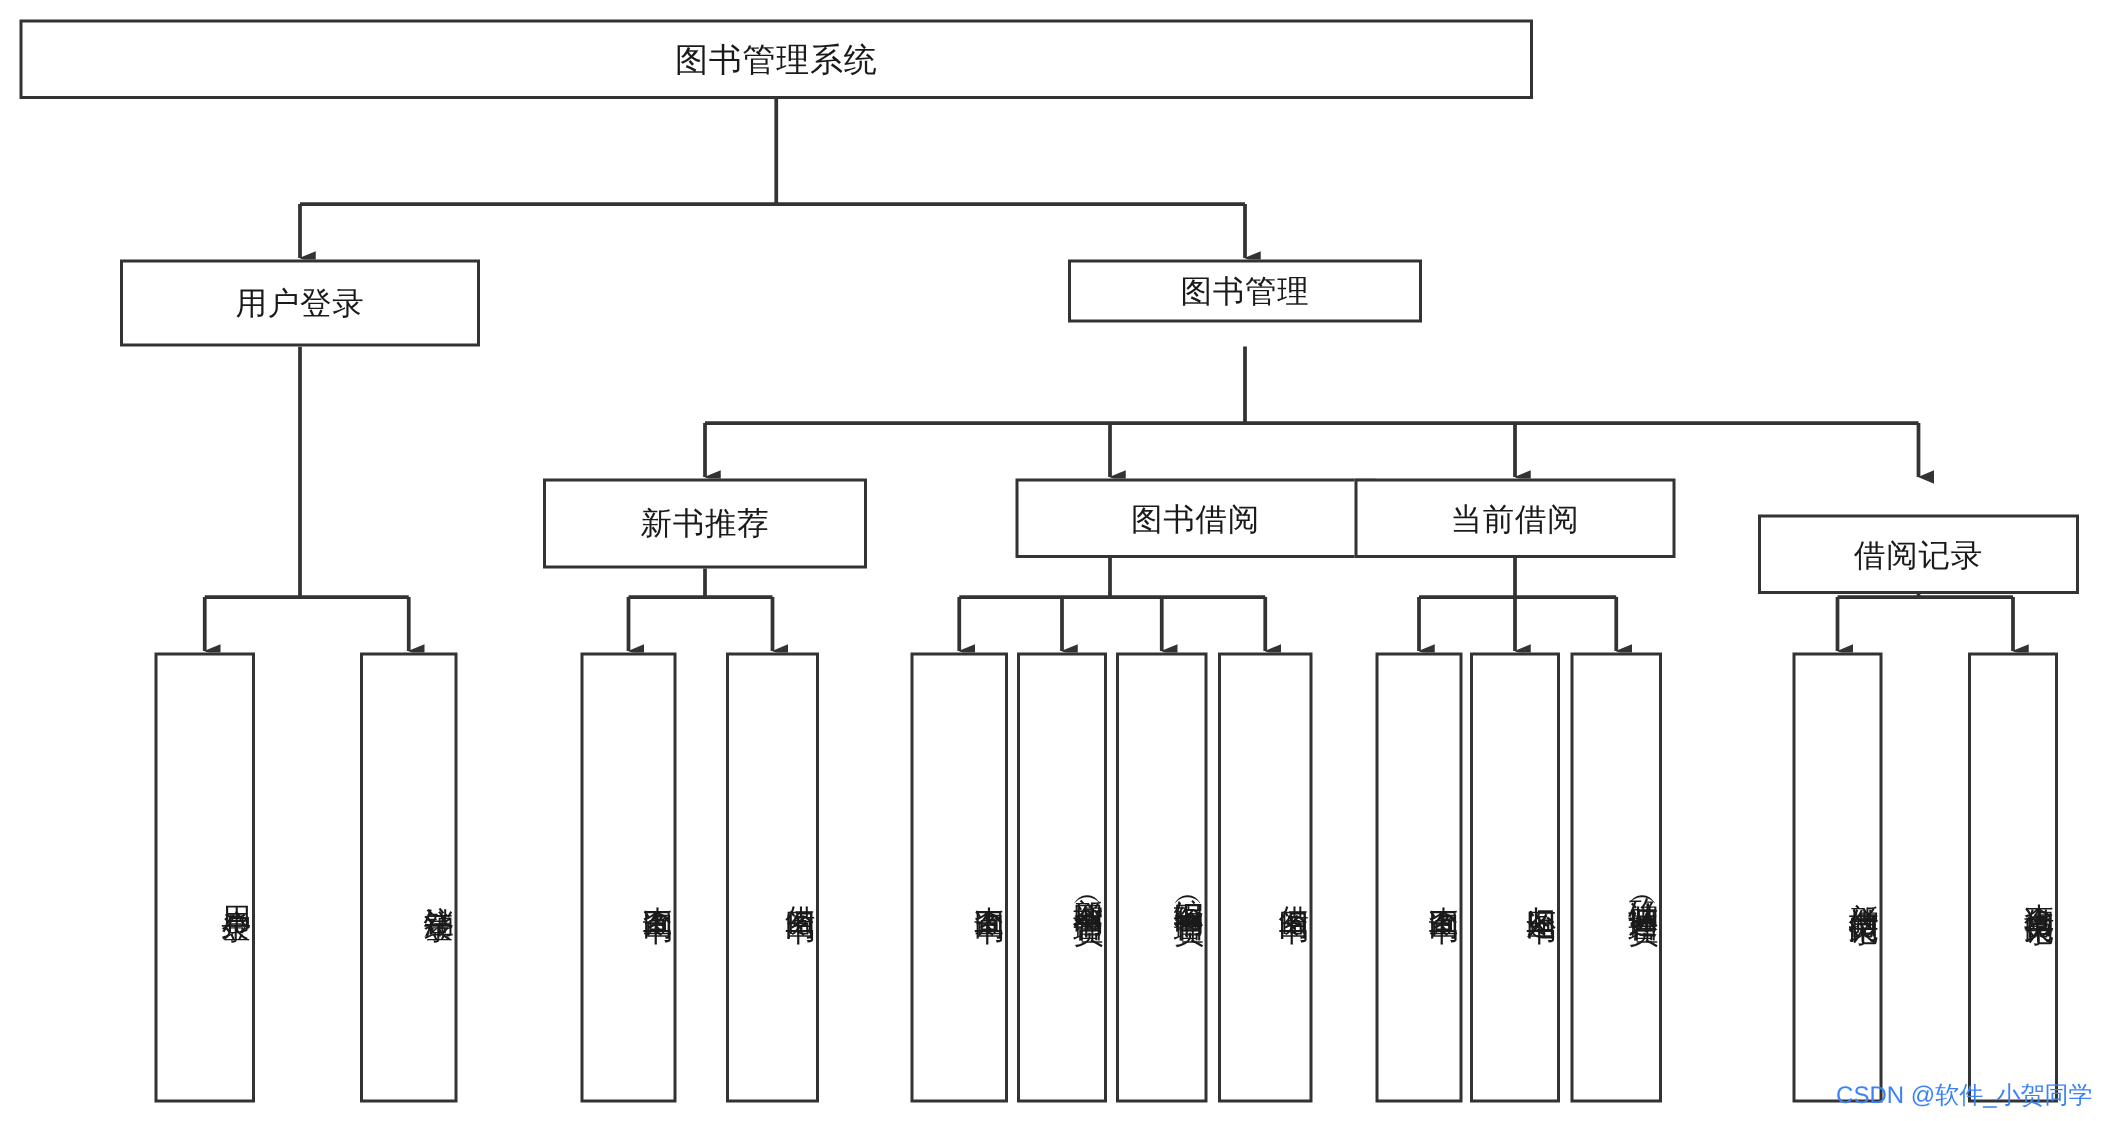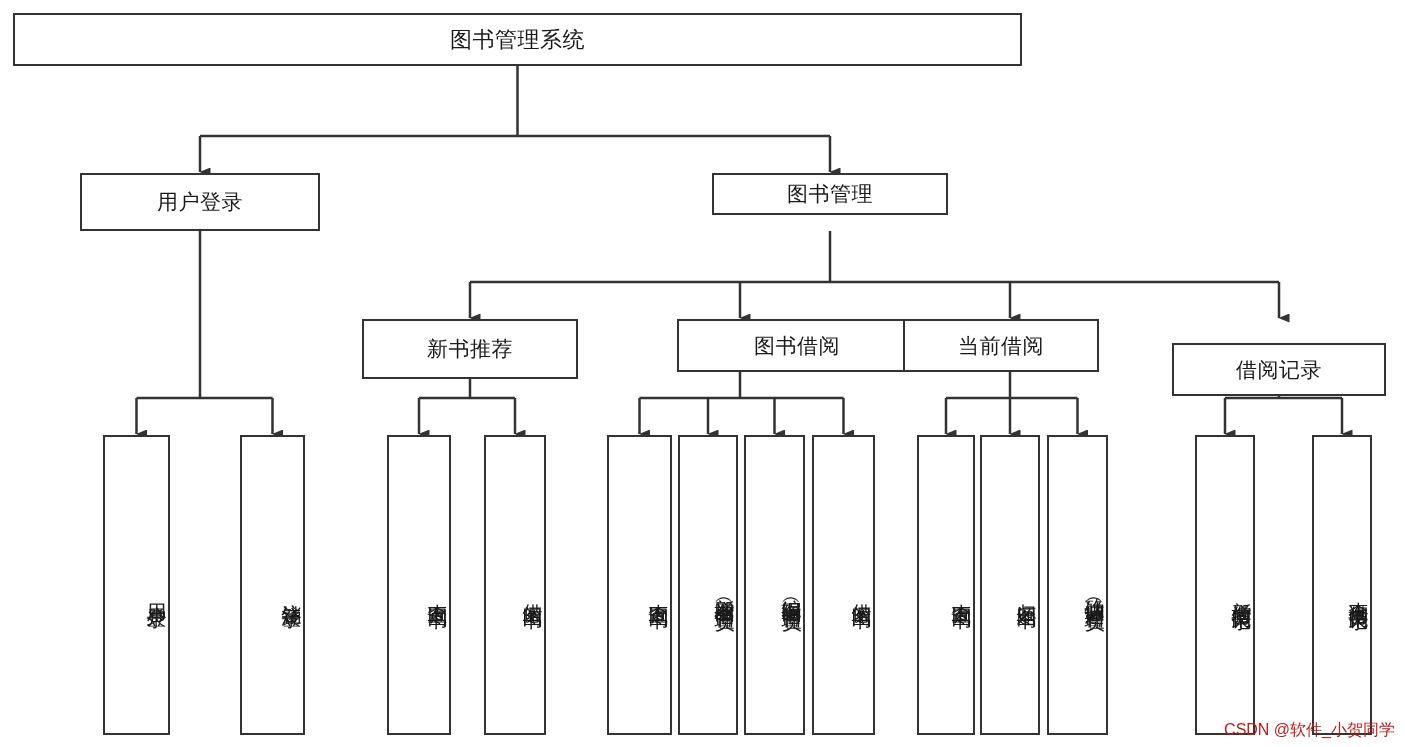--- a/index.html
+++ b/index.html
@@ -56,21 +56,21 @@
     display: block;
   }
   .node.root {
     font-size: 22px;
   }
   #watermark {
     position: absolute;
     right: 10px;
     bottom: 6px;
     font-size: 16px;
-    color: #b91c1c;
+    color: #3b82f6;
     white-space: nowrap;
     user-select: none;
   }
 </style>
 </head>
 <body>
 
 <div id="canvas">
   <svg id="edges">
     <defs>
@@ -123,21 +123,21 @@
       </div>
       <div class="node horiz" style="left: 712px; top: 173px; width: 236px; height: 42px;">
         <span class="hlabel">图书管理</span>
       </div>
       <div class="node horiz" style="left: 362px; top: 319px; width: 216px; height: 60px;">
         <span class="hlabel">新书推荐</span>
       </div>
       <div class="node horiz" style="left: 633px; top: 319px; width: 240px; height: 53px; margin-left: 44px;">
         <span class="hlabel">图书借阅</span>
       </div>
-      <div class="node horiz" style="left: 903px; top: 319px; width: 196px; height: 53px;">
+      <div class="node horiz" style="left: 903px; top: 319px; width: 214px; height: 53px;">
         <span class="hlabel">当前借阅</span>
       </div>
       <div class="node horiz" style="left: 1172px; top: 319px; width: 214px; height: 53px; margin-top: 24px;">
         <span class="hlabel">借阅记录</span>
       </div>
       <div class="node vert" style="left: 103px; top: 435px; width: 67px; height: 300px;">
         <span class="vlabel">用户登录</span>
       </div>
       <div class="node vert" style="left: 240px; top: 435px; width: 65px; height: 300px;">
         <span class="vlabel">注销登录</span>

